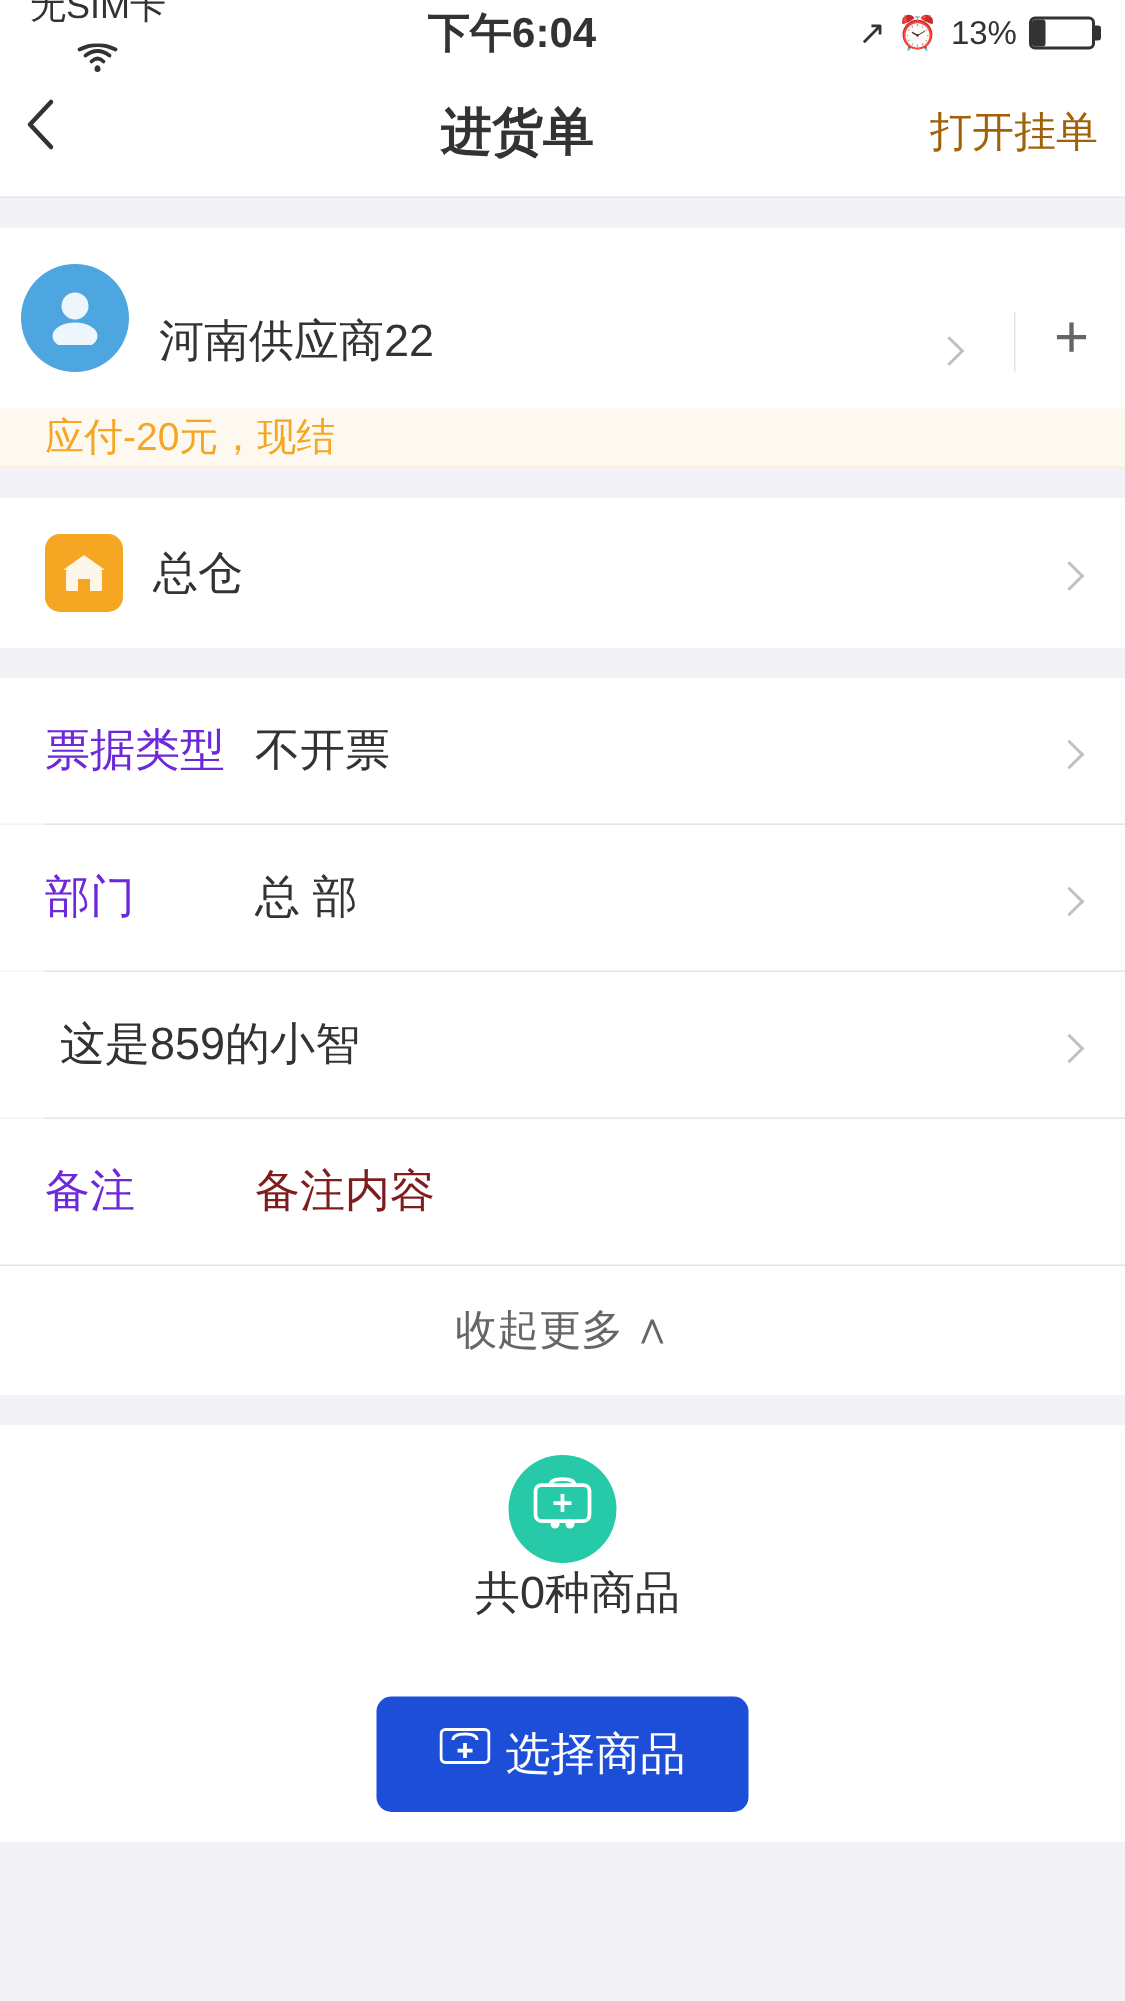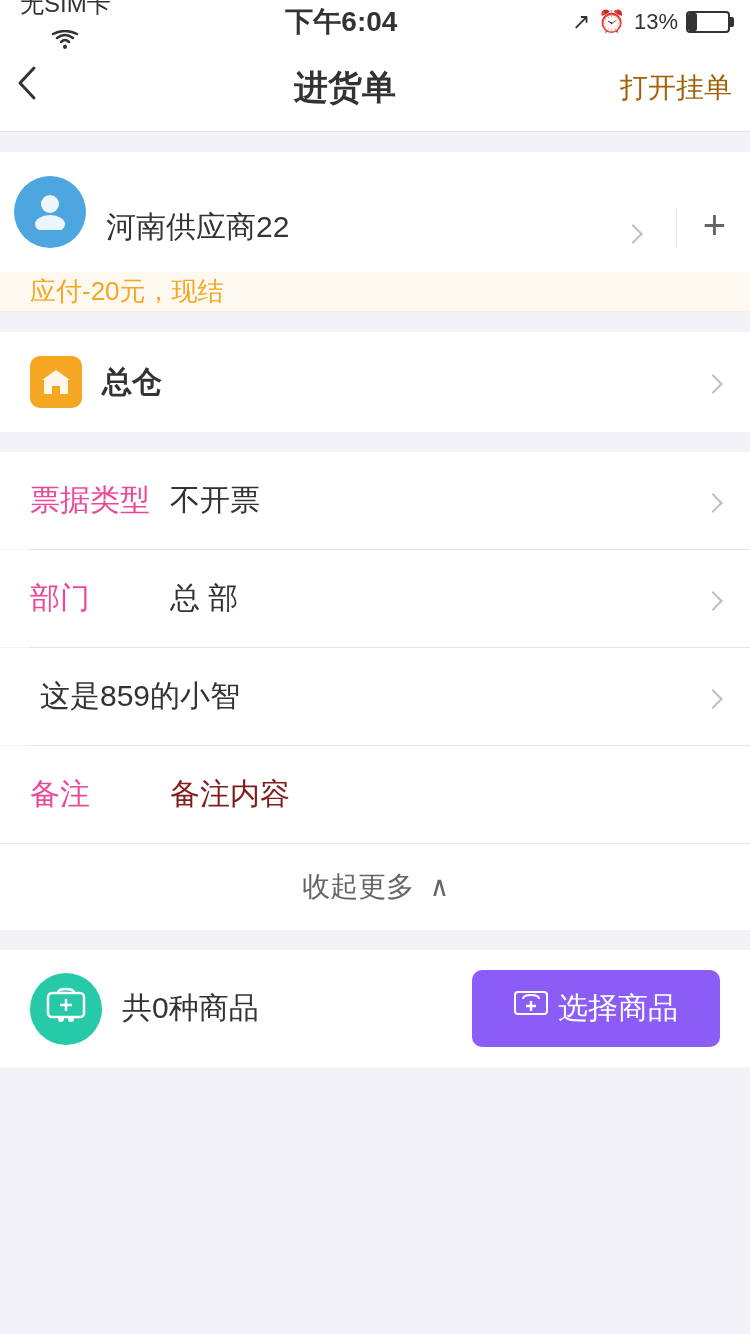--- a/index.html
+++ b/index.html
@@ -135,21 +135,20 @@
       border-bottom: 1px solid #f8edcc;
     }
 
     
     .row-item {
       background: #fff;
       display: flex;
       align-items: center;
       padding: 24px 30px;
       min-height: 90px;
-      font-weight: bold;
     }
     .row-icon-warehouse {
       width: 52px; height: 52px;
       border-radius: 10px;
       background: #f5a623;
       display: flex; align-items: center; justify-content: center;
       flex-shrink: 0;
       font-size: 28px;
     }
     .row-label {
@@ -167,21 +166,21 @@
     
     .form-row {
       background: #fff;
       display: flex;
       align-items: center;
       padding: 28px 30px;
       min-height: 96px;
     }
     .form-label {
       font-size: 30px;
-      color: #ec4899;
+      color: #6d28d9;
       min-width: 130px;
       flex-shrink: 0;
     }
     .form-value {
       flex: 1;
       font-size: 30px;
       color: #333;
       margin-left: 10px;
     }
     .form-placeholder {
@@ -200,57 +199,58 @@
       background: #fff;
       display: flex;
       align-items: center;
       justify-content: center;
       padding: 24px 30px;
       border-top: 1px solid #e5e5e5;
     }
     .collapse-text {
       font-size: 28px;
       color: #666;
-      font-family: Liberation Mono, monospace;
     }
 
     
     .bottom-bar {
       background: #fff;
       display: flex;
       align-items: center;
       padding: 20px 30px;
       min-height: 100px;
+      flex-direction: column;
     }
     .product-icon-wrap {
       width: 72px; height: 72px;
       border-radius: 50%;
       background: #2dc; 
       background: #26c9a8;
       display: flex; align-items: center; justify-content: center;
       flex-shrink: 0;
     }
     .product-icon { font-size: 34px; color: #fff; }
     .product-count {
       flex: 1;
       margin-left: 20px;
       font-size: 30px;
       color: #333;
     }
     .select-btn {
-      background: #8b5cf6;
+      background: #1d4ed8;
       color: #fff;
       border: none;
       border-radius: 10px;
       padding: 18px 42px;
       font-size: 30px;
       display: flex;
       align-items: center;
       gap: 10px;
       cursor: pointer;
+      margin-top: 48px;
     }
     .select-btn-icon { font-size: 28px; }
 
     
     .gray-fill {
       background: #f2f2f7;
       flex: 1;
       min-height: 300px;
     }
 

